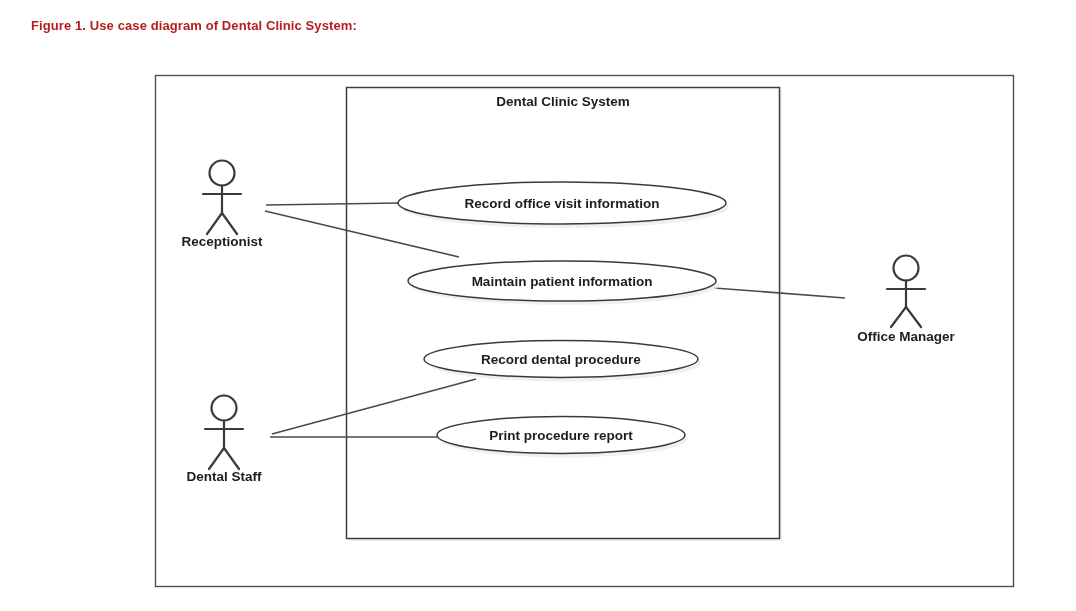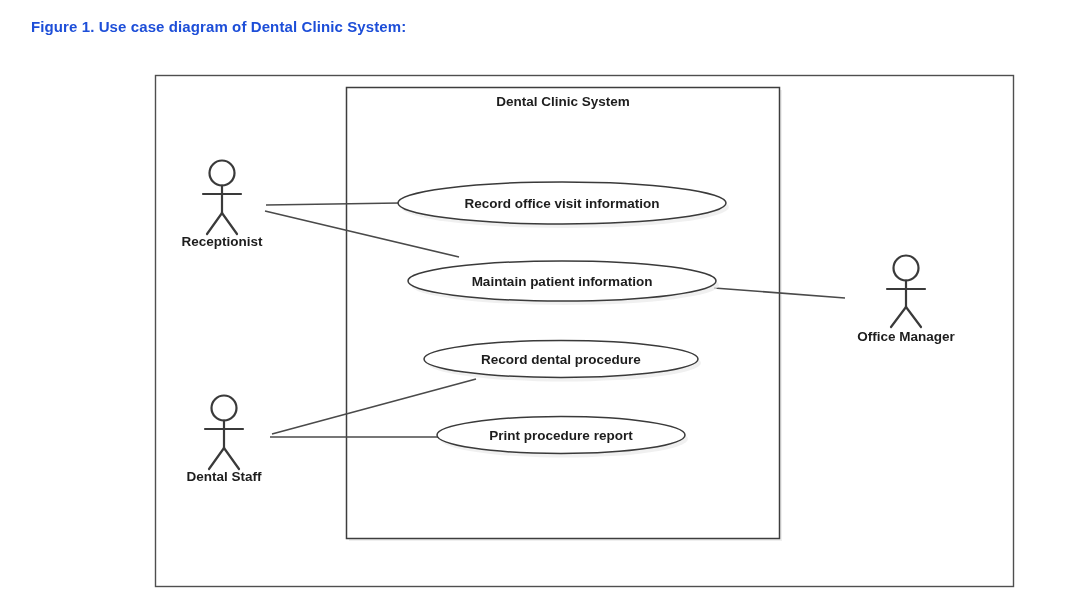--- a/index.html
+++ b/index.html
@@ -11,23 +11,23 @@
     width: 1076px;
     height: 611px;
     position: relative;
     font-family: "Liberation Sans", sans-serif;
     overflow: hidden;
   }
   #caption {
     position: absolute;
     left: 31px;
     top: 18px;
-    font-size: 15px;
+    font-size: 13px;
     font-weight: bold;
-    color: #1d4ed8;
+    color: #b91c1c;
     letter-spacing: 0.1px;
     white-space: nowrap;
   }
   #diagram-canvas {
     position: absolute;
     left: 0;
     top: 0;
     width: 1076px;
     height: 611px;
   }

